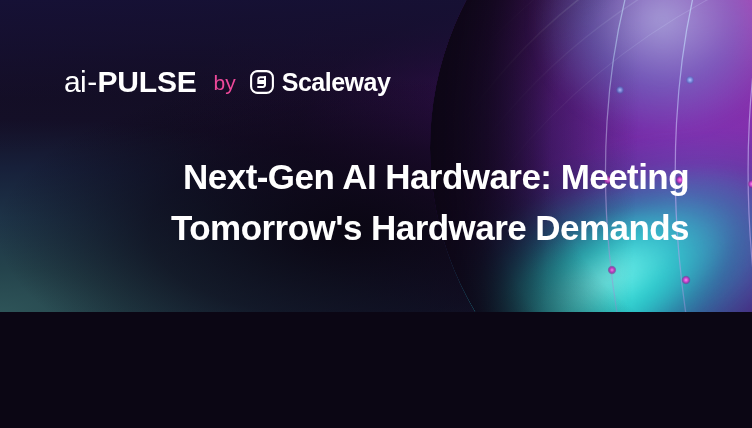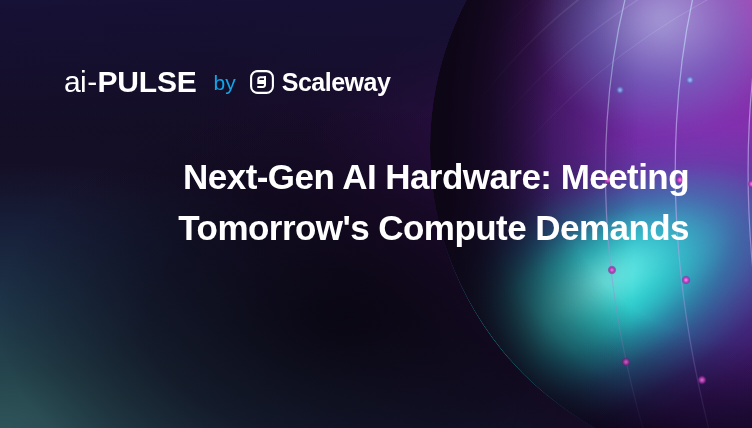--- a/index.html
+++ b/index.html
@@ -4,21 +4,21 @@
 <style>
   * { margin:0; padding:0; box-sizing:border-box; }
   html, body {
     width:752px; height:428px;
     overflow:hidden;
     background:#0b0614;
     font-family:"Liberation Sans", sans-serif;
   }
   #banner {
     position:relative;
-    width:752px; height:428px;
+    width:752px; height:312px;
     overflow:hidden;
     background:#120a1f;
   }
 
   
   .bg-layer { position:absolute; inset:0; }
 
   #bg-base {
     background:
       radial-gradient(120% 100% at 0% 100%, #2e5458 0%, #24434c 14%, #1d3347 30%, #17203a 46%, #140f26 62%, #120a1c 100%),
@@ -119,21 +119,21 @@
     white-space:nowrap;
     line-height:1;
   }
   #logo-aipulse .lw { font-weight:300; }
   #logo-aipulse .hy { font-weight:300; padding:0 1px; }
   #logo-aipulse .bw { font-weight:700; letter-spacing:-0.2px; }
 
   #logo-by {
     font-size:21px;
     font-weight:400;
-    color:#0ea5e9;
+    color:#ec4899;
     margin-left:17px;
     line-height:1;
   }
   #scaleway-lockup {
     display:flex; align-items:center;
     margin-left:13px;
   }
   #scaleway-mark { display:block; }
   #logo-scaleway-word {
     font-size:25px;
@@ -297,17 +297,17 @@
           <path d="M 16.0 8.2 L 11.4 8.2 A 2.1 2.1 0 0 0 9.3 10.3 L 9.3 12.0 L 14.0 12.0 L 14.0 14.0 L 9.3 14.0" fill="none" stroke="#ffffff" stroke-width="2.0" stroke-linecap="square"></path>
           <path d="M 16.0 8.2 L 16.0 15.8 A 2.1 2.1 0 0 1 13.9 17.9 L 9.3 17.9" fill="none" stroke="#ffffff" stroke-width="2.0" stroke-linecap="square"></path>
         </svg>
         <div id="logo-scaleway-word">Scaleway</div>
       </div>
 
     </div>
 
     <h1 id="headline">
       <span class="hl">Next-Gen AI Hardware: Meeting</span>
-      <span class="hl">Tomorrow's Compute Demands</span>
+      <span class="hl">Tomorrow's Hardware Demands</span>
     </h1>
 
   </div>
 </div>
 
 </body></html>

